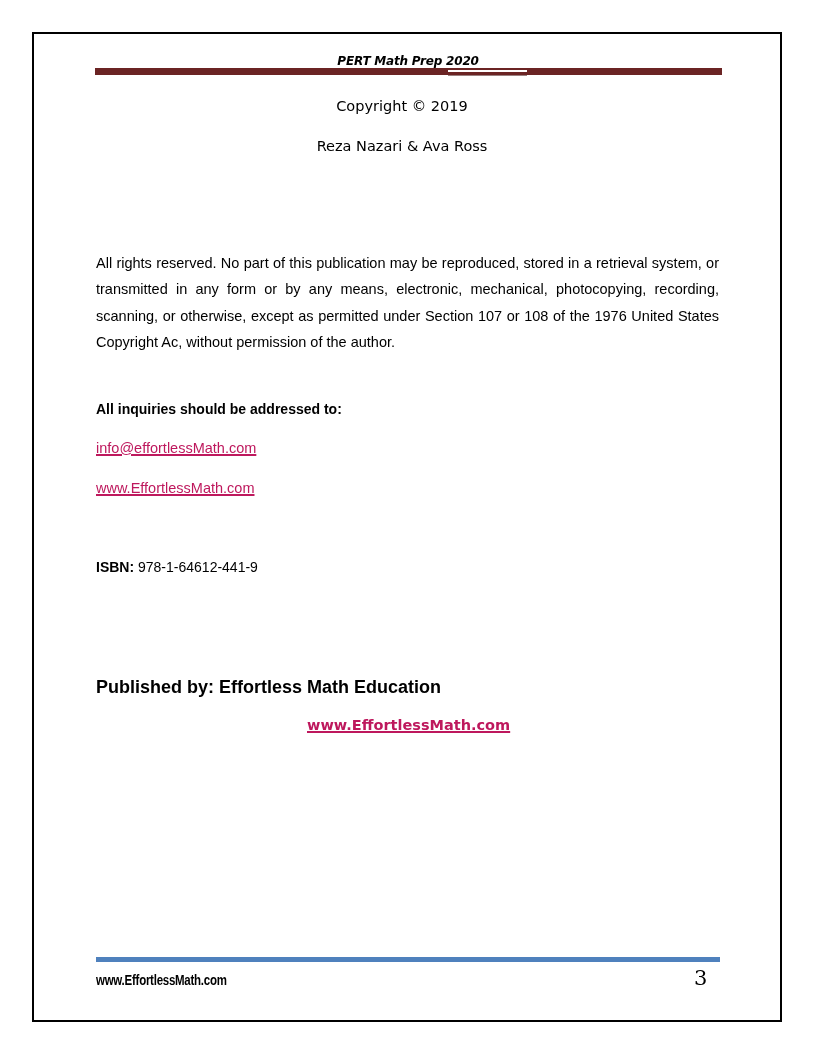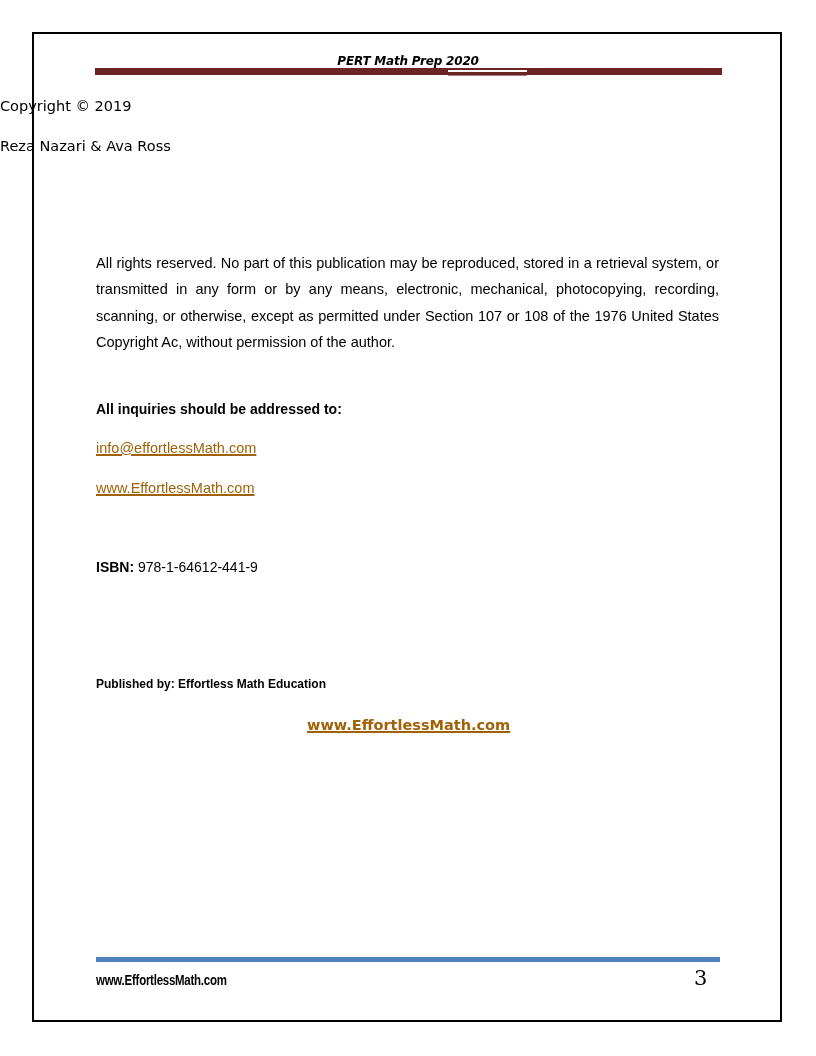--- a/index.html
+++ b/index.html
@@ -6,33 +6,33 @@
     body { width: 816px; height: 1056px; position: relative; overflow: hidden;
            font-family: "DejaVu Sans", sans-serif; color: #000; }
     .page-border { position: absolute; left: 32px; top: 32px; width: 750px; height: 990px;
                    border: 2px solid #000; box-sizing: border-box; }
     .header-title { position: absolute; left: 0; width: 816px; top: 54px; text-align: center;
                     font-family: "DejaVu Sans", sans-serif; font-style: italic; font-weight: bold;
                     font-size: 12px; letter-spacing: -0.2px; }
     .header-bar { position: absolute; left: 95px; top: 68px; width: 627px; height: 7px; background: #6b2424; }
     .header-bar-gap { position: absolute; left: 448px; top: 70px; width: 79px; height: 2px; background: #ffffff; }
     .header-bar-under { position: absolute; left: 448px; top: 75px; width: 79px; height: 1px; background: #9a8080; }
-    .center { position: absolute; left: 0; width: 804px; text-align: left; }
+    .center { position: absolute; left: 0; width: 804px; text-align: center; }
     .copyright { top: 98px; font-size: 14.5px; }
     .authors { top: 138px; font-size: 14.5px; }
     .body-text { position: absolute; left: 96px; width: 623px; top: 214px; font-size: 14.5px;
                  line-height: 26.3px; text-align: justify; font-family: "Liberation Sans", sans-serif; margin-top: 36px; }
     .line { position: absolute; left: 96px; font-size: 14.5px; font-family: Liberation Sans, sans-serif; }
     .bold { font-weight: bold; }
-    a.link { color: #a16207; text-decoration: underline; text-decoration-thickness: 2px; }
+    a.link { color: #be185d; text-decoration: underline; text-decoration-thickness: 2px; }
     .inquiries { top: 401px; font-weight: bold; font-size: 14px; }
     .email { top: 440px; }
     .website { top: 480px; }
     .isbn { top: 559px; font-size: 14px; }
-    .publisher { top: 677px; font-weight: bold; font-size: 12px; }
+    .publisher { top: 677px; font-weight: bold; font-size: 18px; }
     .publisher-site { position: absolute; left: 307px; top: 717px; font-weight: bold; font-size: 14.5px; }
     .footer-bar { position: absolute; left: 96px; top: 957px; width: 624px; height: 5px; background: #4f81bd; }
     .footer-site { position: absolute; left: 96px; top: 972px; font-family: "Liberation Sans", sans-serif;
                    font-weight: bold; font-size: 14px; transform: scaleX(0.82); transform-origin: left; letter-spacing: -0.3px; }
     .page-number { position: absolute; left: 694px; top: 966px; font-family: "DejaVu Serif", serif; font-size: 21px; }
   </style>
 </head>
 <body>
 
 <div class="page-border"></div>

